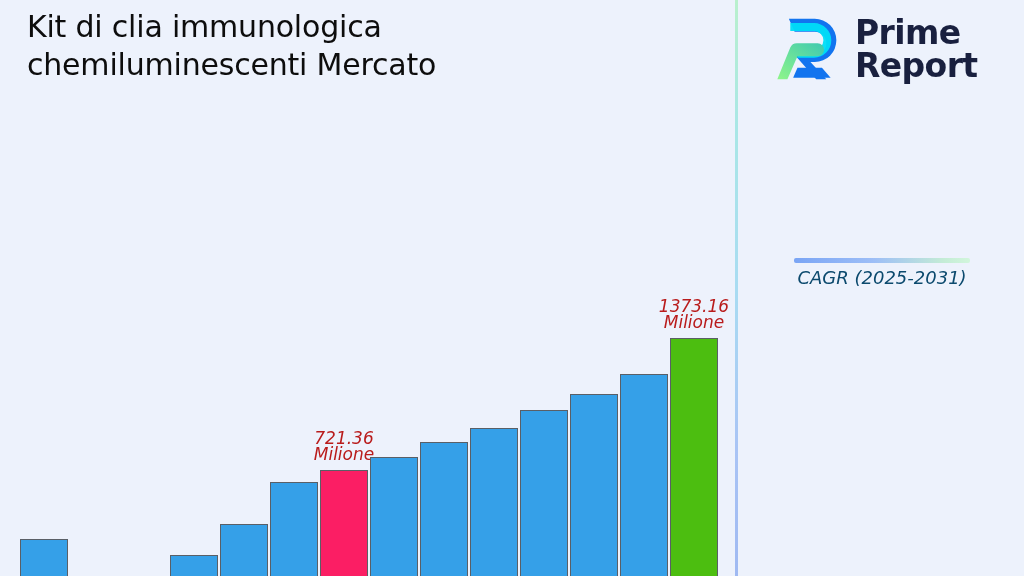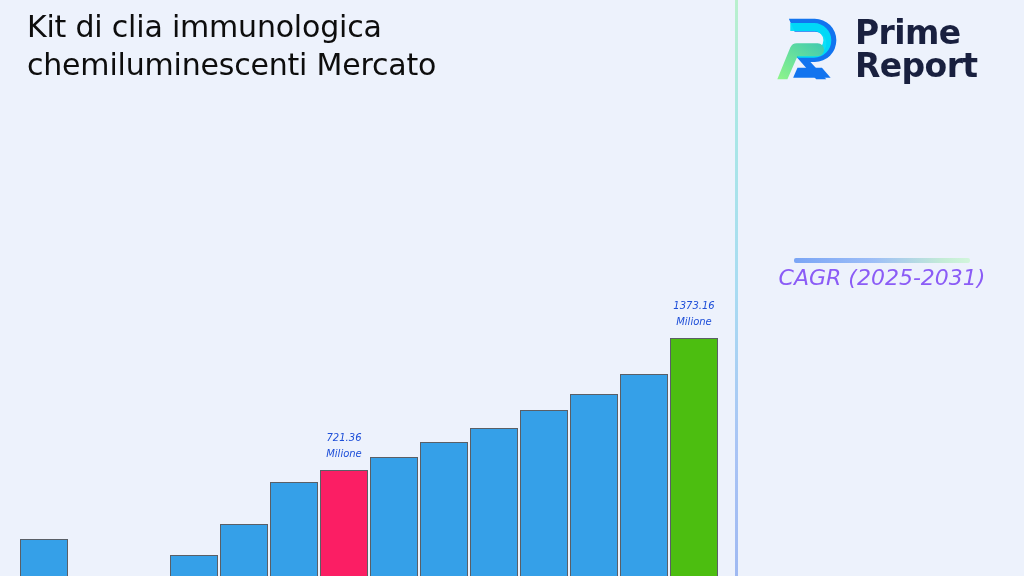--- a/index.html
+++ b/index.html
@@ -29,22 +29,22 @@
     border-bottom:none;
   }
   .bar.blue{background:#35a0e8;}
   .bar.pink{background:#fb1e64;}
   .bar.green{background:#4cbe10;}
 
   .bars-layer{position:absolute;left:0;top:0;width:736px;height:533px;}
 
   .bar-label{
     position:absolute;
-    font-style:italic;font-size:10px;line-height:16px;
-    color:#1d4ed8;text-align:center;width:96px;
+    font-style:italic;font-size:17px;line-height:16px;
+    color:#b91c1c;text-align:center;width:96px;
     white-space:pre-line;
   }
 
   
   .divider{
     position:absolute;left:735px;top:0;width:3px;height:576px;
     background:linear-gradient(to bottom,#b9f0cd 0%,#a9e7e6 22%,#a9dcf2 50%,#a9c4f5 78%,#9fb9f2 100%);
   }
 
   
@@ -61,21 +61,21 @@
   .cagr-block{position:absolute;left:18px;top:252px;width:252px;text-align:center;}
   .cagr-value{
     font-style:italic;font-weight:400;font-size:38px;line-height:44px;color:#0d0d0d;
     letter-spacing:-0.5px;
   }
   .cagr-rule{
     margin:6px auto 4px auto;width:176px;height:5px;border-radius:2px;
     background:linear-gradient(to right,#7aa5f5 0%,#9dbef7 45%,#c4ecd6 85%,#d2f6dc 100%);
   }
   .cagr-caption{
-    font-style:italic;font-size:22px;line-height:22px;color:#8b5cf6;
+    font-style:italic;font-size:18px;line-height:22px;color:#0c4a6e;
   }
 </style>
 </head>
 <body>
 
 <div class="canvas">
 
   <div class="chart-panel">
 
     <div class="chart-title">Kit di clia immunologica chemiluminescenti Mercato</div>

